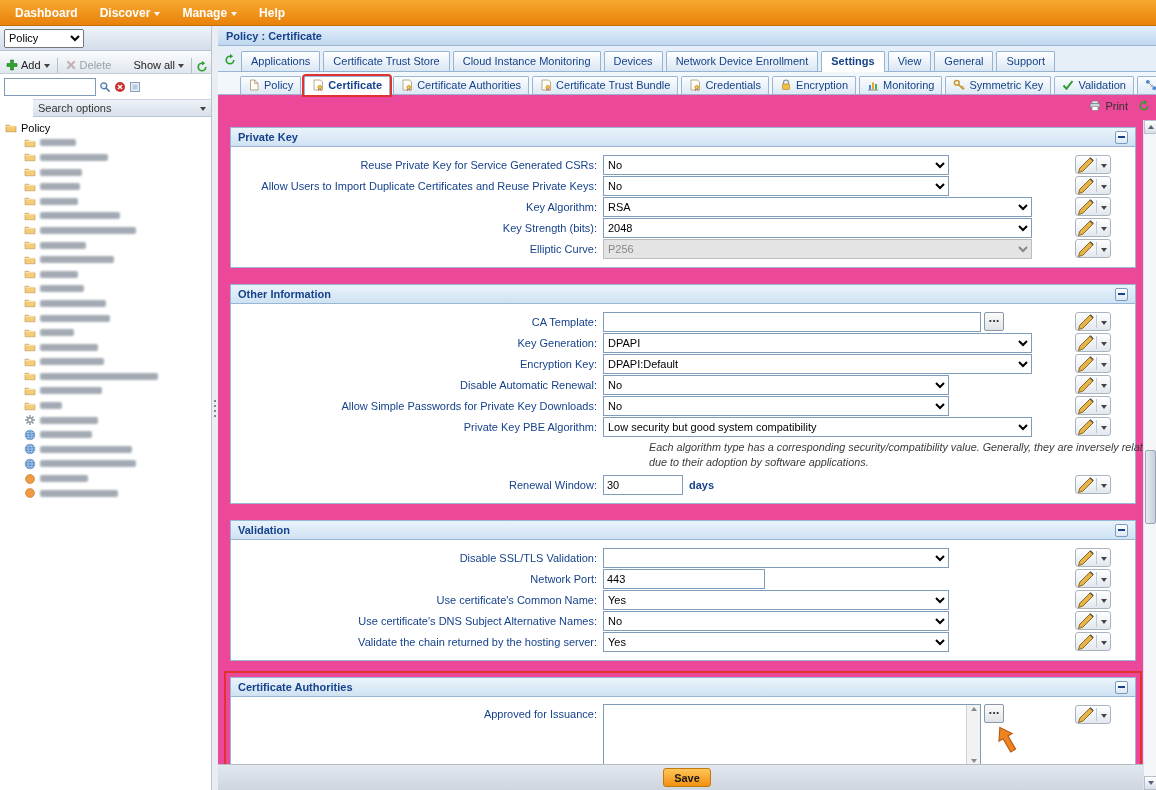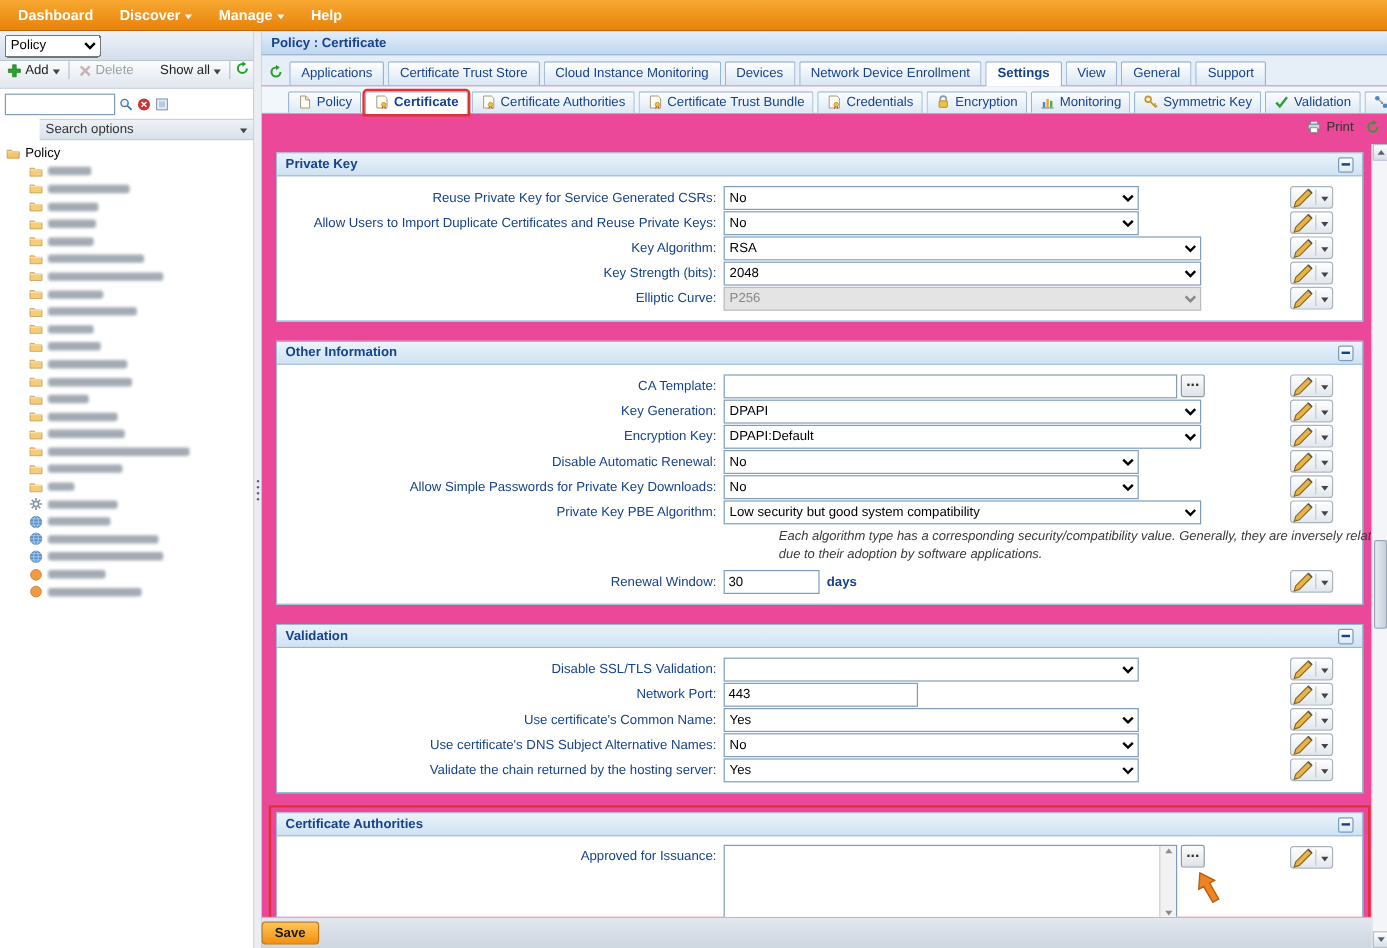--- a/index.html
+++ b/index.html
@@ -15,21 +15,21 @@
   
   .topbar{height:26px;background:linear-gradient(#f8a831,#e8820a);border-bottom:1px solid #c06a00;display:flex;align-items:center;padding-left:4px;}
   .tb-item{display:flex;align-items:center;gap:4px;color:#fff;font-weight:bold;font-size:12px;padding:0 11px;height:100%;cursor:default;}
 
   .app{display:flex;height:764px;}
 
   
   .sidebar{width:212px;flex:none;display:flex;flex-direction:column;background:#fff;border-right:1px solid #b8c4d2;}
   .side-head{height:25px;background:linear-gradient(#eef3f9,#d3deea);border-bottom:1px solid #b8c4d2;display:flex;align-items:center;padding:0 4px;}
   .side-head select{width:80px;height:19px;font-size:11px;font-family:inherit;}
-  .side-toolbar{height:23px;background:linear-gradient(#fbfcfd,#dfe6ee);border-bottom:1px solid #c4cdd8;display:flex;align-items:flex-start;padding:0 3px;gap:2px;}
+  .side-toolbar{height:23px;background:linear-gradient(#fbfcfd,#dfe6ee);border-bottom:1px solid #c4cdd8;display:flex;align-items:flex-end;padding:0 3px;gap:2px;}
   .tbtn{display:flex;align-items:center;gap:3px;padding:2px 3px;border-radius:2px;color:#222;cursor:default;}
   .tbtn.disabled{color:#9aa2aa;}
   .tbtn.disabled .icon{opacity:.45;filter:grayscale(60%);}
   .tb-sep{width:1px;height:15px;background:#b6c0cc;margin:0 2px;}
   .side-search{height:25px;display:flex;align-items:center;gap:3px;padding:0 4px;}
   .side-search input{width:92px;height:18px;border:1px solid #7f9db9;font:11px "Liberation Sans",sans-serif;padding:0 3px;}
   .search-opts{height:18px;background:linear-gradient(#eef2f7,#d8e0ea);border-top:1px solid #c8d2de;border-bottom:1px solid #b8c4d2;display:flex;align-items:center;padding:0 5px;color:#333;margin-left:33px;}
   .tree{flex:1;overflow:hidden;padding:4px 0 0 5px;background:#fff;}
   .tree-row{display:flex;align-items:center;gap:4px;height:14.6px;}
   .tree-row.child{margin-left:19px;}
@@ -61,39 +61,39 @@
   .sec-min{margin-left:auto;width:13px;height:13px;border:1px solid #7a9cc0;background:linear-gradient(#fff,#dce8f4);border-radius:2px;display:flex;align-items:center;justify-content:center;cursor:default;}
   .minbar{width:7px;height:2px;background:#15428b;display:block;}
   .sec-body{padding:7px 0 8px;}
   .frow{display:flex;align-items:center;min-height:21px;}
   .frow.top{align-items:flex-start;}
   .frow.top .rowend{margin-top:1px;}
   .flabel{width:372px;flex:none;text-align:right;padding-right:6px;color:#15428b;font-weight:normal;line-height:20px;}
   .ctl{height:20px;border:1px solid #7f9db9;font:11px "Liberation Sans",sans-serif;background:#fff;color:#000;}
   input.ctl{padding:0 3px;}
   select.ctl:disabled{background:#d9d9d9;color:#555;border-color:#a0a0a0;}
-  .w-med{width:346px;}.w-wide{width:398px;}.w-small{width:80px;}.w-mid{width:162px;}.w-ca{width:378px;}
+  .w-med{width:346px;}.w-wide{width:429px;}.w-small{width:80px;}.w-mid{width:162px;}.w-ca{width:378px;}
   .suffix{margin-left:6px;color:#15428b;font-weight:bold;}
   .ellipsis-btn{width:20px;height:19px;margin-left:3px;border:1px solid #8a98a8;border-radius:2px;background:linear-gradient(#fcfcfc,#dfe3e8);font-weight:bold;color:#333;display:flex;align-items:flex-start;justify-content:center;line-height:10px;cursor:default;}
   .rowend{margin-left:auto;margin-right:24px;display:flex;align-items:center;}
   .editbtn{display:flex;align-items:center;height:19px;border:1px solid #aab4c0;border-radius:3px;background:linear-gradient(#ffffff,#e2e7ee);cursor:default;}
   .editbtn .pen{width:20px;display:flex;justify-content:center;}
   .editbtn .sep{width:1px;height:13px;background:#c0c8d2;display:block;}
   .editbtn .dd{width:13px;display:flex;justify-content:center;}
   .note{margin:3px 0 4px 418px;width:520px;font-style:italic;color:#3a3a3a;font-size:10.8px;line-height:1.4;}
   .listwrap{position:relative;display:flex;align-items:flex-start;}
   .listbox{height:62px;border:1px solid #7f9db9;background:#fff;position:relative;}
   .lb-scroll{position:absolute;right:0;top:0;bottom:0;width:14px;border-left:1px solid #d0d0d0;background:#f2f2f2;display:flex;flex-direction:column;justify-content:space-between;align-items:center;padding:2px 0;}
   .lb-scroll i{width:0;height:0;border-left:3px solid transparent;border-right:3px solid transparent;display:block;}
   .lb-up{border-bottom:4px solid #8a8a8a;}
   .lb-dn{border-top:4px solid #8a8a8a;}
   .annot-arrow{position:absolute;left:394px;top:19px;width:19px;height:32px;transform:rotate(-30deg);display:inline-block;}
   .annot-arrow svg{width:100%;height:100%;}
 
-  .save-strip{height:26px;background:linear-gradient(#e3e8ef,#cdd5df);border-top:1px solid #b4bec9;display:flex;align-items:center;}
+  .save-strip{height:26px;background:linear-gradient(#e3e8ef,#cdd5df);border-top:1px solid #b4bec9;display:flex;align-items:center;justify-content:center;}
   .save-btn{min-width:40px;height:19px;padding:0 10px;background:linear-gradient(#ffc558,#f29111);border:1px solid #c27a0e;border-radius:3px;color:#1a1a1a;font-weight:bold;font-size:11px;display:flex;align-items:center;justify-content:center;cursor:default;}
 
   .vscroll{position:absolute;right:0;top:94px;bottom:0;width:13px;background:#f3f5f8;border-left:1px solid #dfe3e9;}
   .vs-btn{position:absolute;left:0;width:13px;height:14px;background:linear-gradient(#fefefe,#d9dee6);border:1px solid #b6bfcb;display:flex;align-items:center;justify-content:center;}
   .vs-up{top:0;}.vs-dn{bottom:0;}
   .vs-btn i{width:0;height:0;border-left:3px solid transparent;border-right:3px solid transparent;display:block;}
   .vs-up i{border-bottom:4px solid #55617a;}
   .vs-dn i{border-top:4px solid #55617a;}
   .vs-thumb{position:absolute;left:1px;width:11px;top:330px;height:74px;background:linear-gradient(90deg,#e7ebf1,#c6cfda);border:1px solid #9aa6b6;border-radius:2px;}
 </style>

